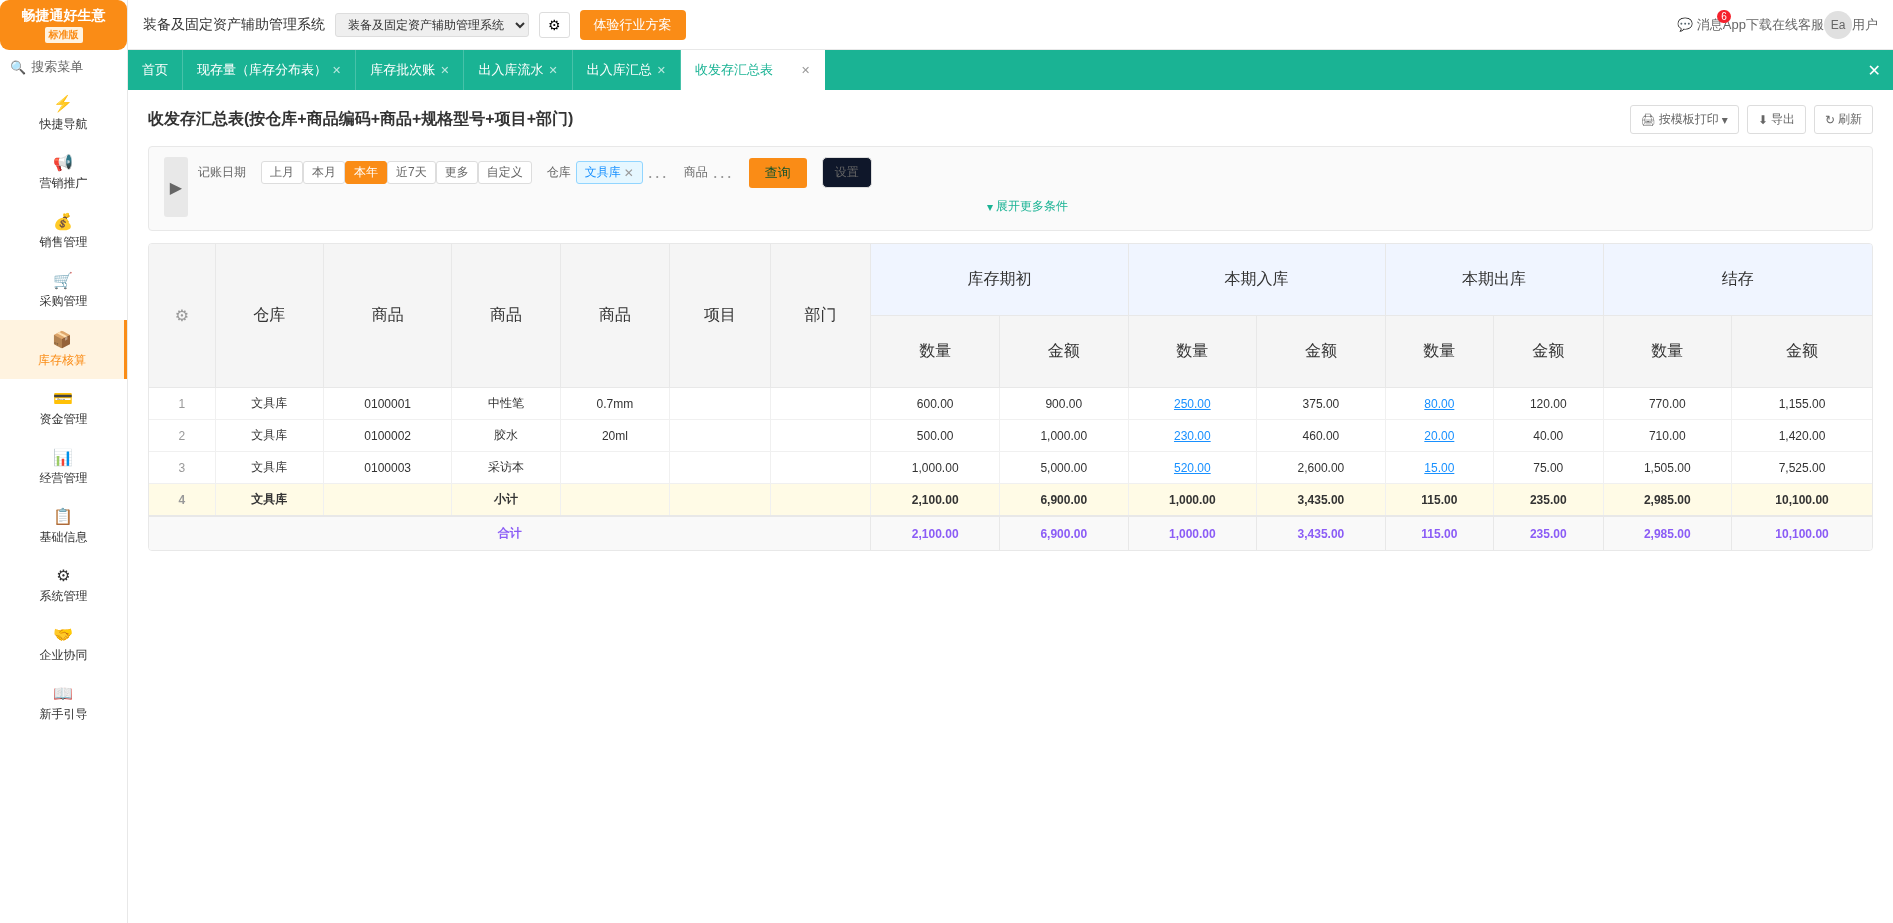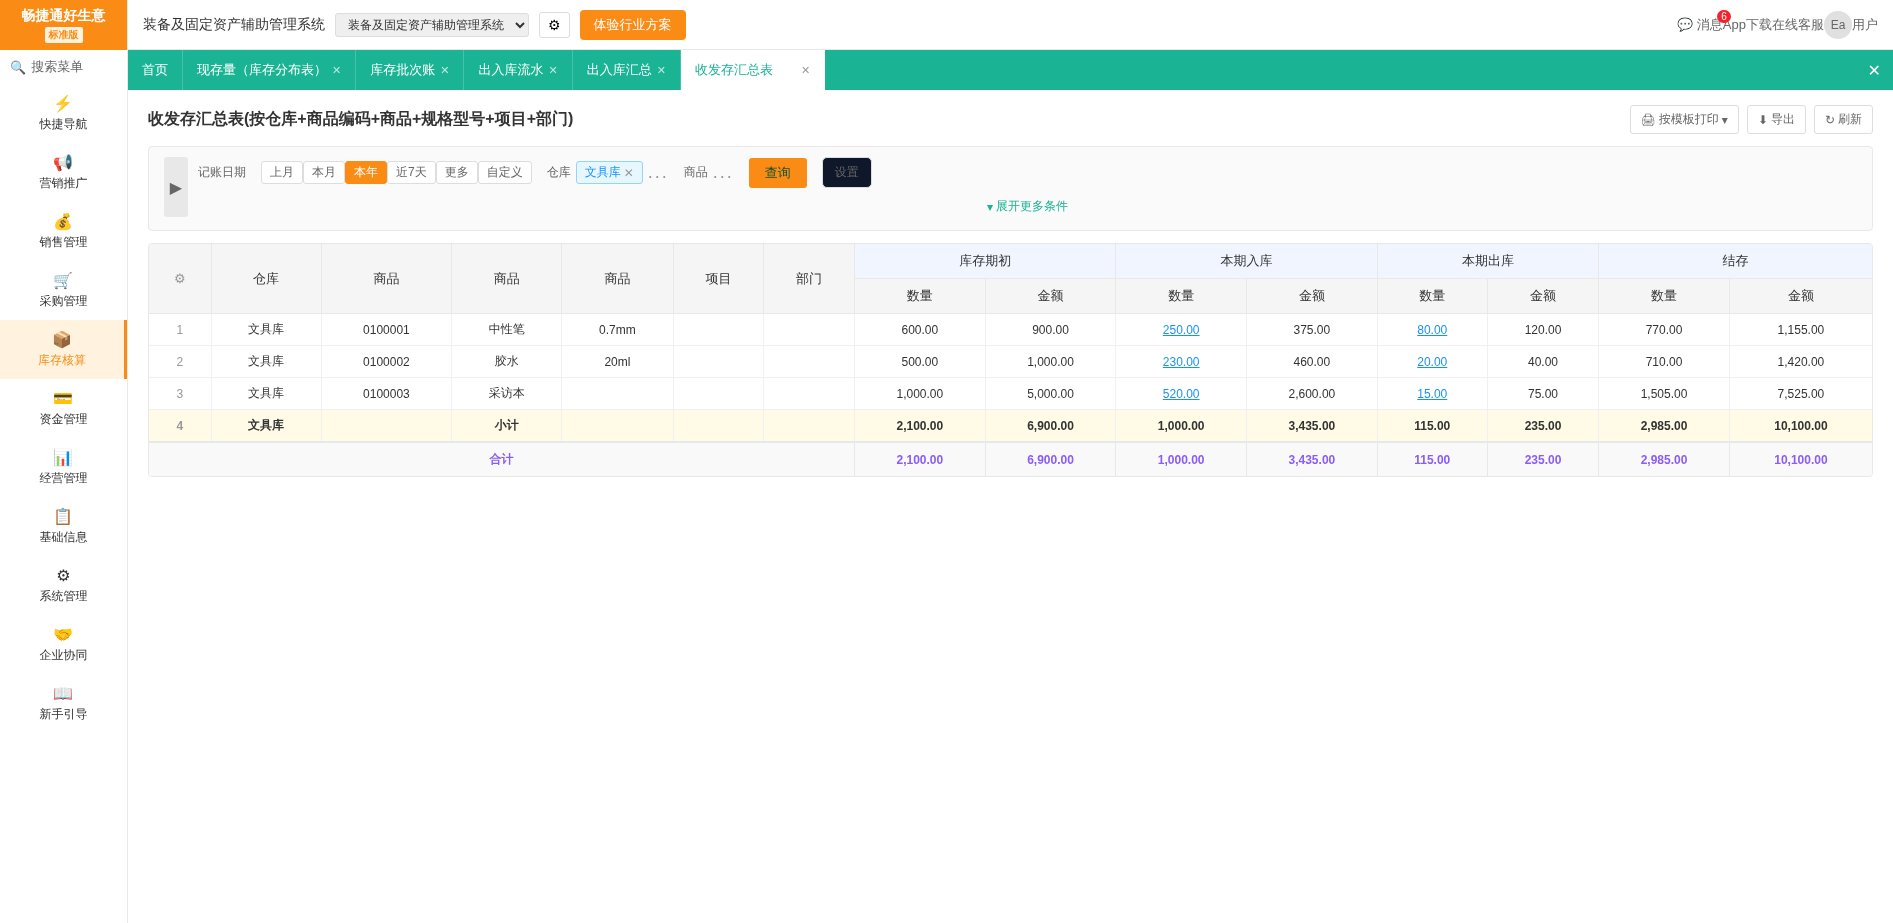--- a/index.html
+++ b/index.html
@@ -1,20 +1,20 @@
 <!DOCTYPE html>
 <html><head>
   <meta charset="utf-8">
   <style>
     * { box-sizing: border-box; margin: 0; padding: 0; }
     body { font-family: 'Microsoft YaHei', Arial, sans-serif; font-size: 13px; background: #f5f5f5; display: flex; height: 923px; overflow: hidden; }
 
     
     .sidebar { width: 128px; background: #fff; display: flex; flex-direction: column; border-right: 1px solid #e8e8e8; flex-shrink: 0; }
-    .sidebar-logo { background: #fa8c16; padding: 10px; text-align: center; color: #fff; font-weight: bold; font-size: 13px; height: 50px; display: flex; align-items: center; justify-content: center; flex-direction: column; }
+    .sidebar-logo { background: #fa8c16; padding: 10px; text-align: center; color: #fff; font-weight: bold; font-size: 13px; height: 50px; display: flex; align-items: center; justify-content: center; flex-direction: column; border-radius: 9px; }
     .sidebar-logo .logo-main { font-size: 14px; font-weight: bold; }
     .sidebar-tag { background: #fff3e0; color: #fa8c16; font-size: 10px; padding: 1px 4px; border-radius: 2px; margin-top: 2px; text-align: right; }
     .sidebar-item { display: flex; flex-direction: column; align-items: center; padding: 10px 5px; cursor: pointer; color: #333; font-size: 12px; gap: 3px; }
     .sidebar-item.active { color: #fa8c16; background: #fff3e0; border-right: 3px solid #fa8c16; }
     .sidebar-item .icon { font-size: 16px; }
     .sidebar-search { display: flex; flex-direction: row; align-items: center; padding: 8px 10px; gap: 5px; cursor: pointer; color: #666; }
 
     
     .main { flex: 1; display: flex; flex-direction: column; overflow: hidden; }
 
@@ -65,21 +65,21 @@
     .btn-query { background: #fa8c16; color: #14532d; border: none; padding: 6px 16px; border-radius: 3px; cursor: pointer; font-size: 13px; }
     .btn-setting { background: #0f172a; color: #666; border: 1px solid #ddd; padding: 6px 12px; border-radius: 5px; cursor: pointer; font-size: 12px; }
     .expand-bar { display: flex; justify-content: center; padding: 5px 0; margin-top: 5px; }
     .expand-btn { color: #1ab394; cursor: pointer; font-size: 12px; display: flex; align-items: center; gap: 3px; border: none; background: none; }
     .filter-collapse-btn { background: #e8e8e8; border: none; width: 24px; height: 60px; cursor: pointer; border-radius: 3px; color: #666; font-size: 16px; display: flex; align-items: center; justify-content: center; flex-shrink: 0; }
 
     
     .table-wrap { border: 1px solid #e8e8e8; border-radius: 4px; overflow: hidden; }
     table { width: 100%; border-collapse: collapse; font-size: 13px; }
     thead tr { background: #f5f5f5; }
-    thead th { padding: 8px 10px; text-align: center; border-bottom: 1px solid #e8e8e8; border-right: 1px solid #e8e8e8; font-weight: 500; color: #333; white-space: nowrap; font-size: 13px; }
+    thead th { padding: 25px 10px; text-align: center; border-bottom: 1px solid #e8e8e8; border-right: 1px solid #e8e8e8; font-weight: 500; color: #333; white-space: nowrap; font-size: 16px; }
     thead th:last-child { border-right: none; }
     .th-group { background: #f0f5ff; }
     tbody tr { background: #fff; }
     tbody td { padding: 7px 10px; text-align: center; border-bottom: 1px solid #f0f0f0; border-right: 1px solid #f0f0f0; color: #333; white-space: nowrap; font-size: 12px; }
     tbody td:last-child { border-right: none; }
     td.num-link { color: #1890ff; text-decoration: underline; cursor: pointer; }
     tfoot tr { background: #f9f9f9; }
     tfoot td { padding: 8px 10px; text-align: center; border-top: 2px solid #e8e8e8; border-right: 1px solid #e8e8e8; font-weight: bold; font-size: 12px; color: #8b5cf6; }
     tfoot td:last-child { border-right: none; }
     .settings-col { color: #999; cursor: pointer; }

